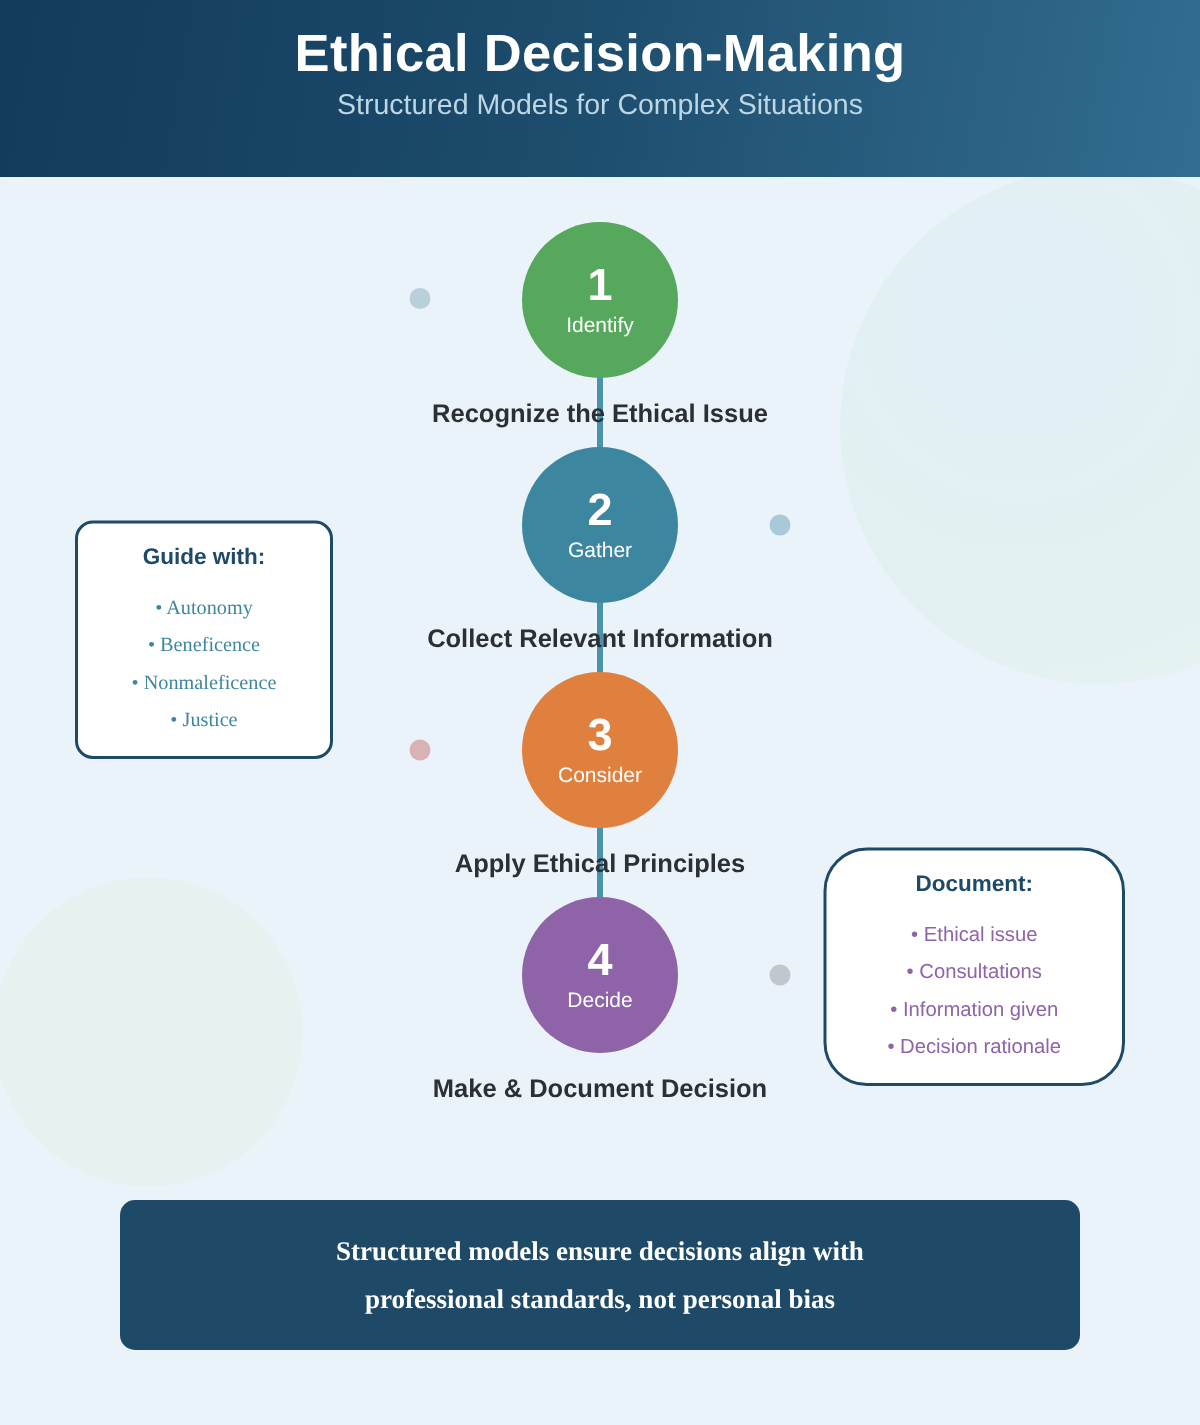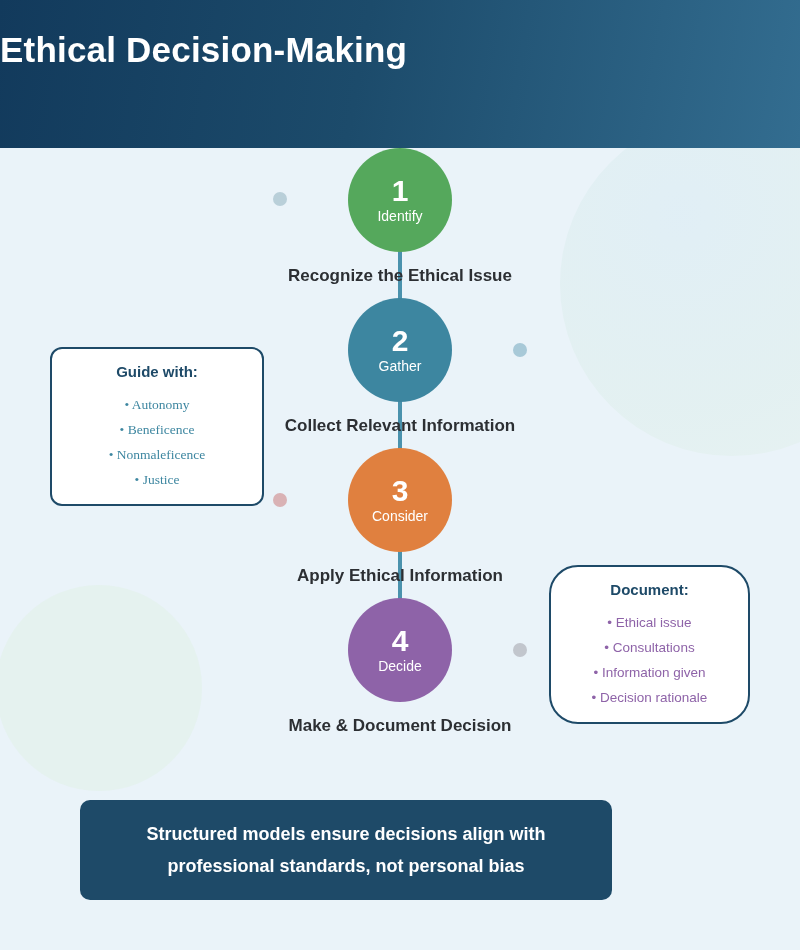--- a/index.html
+++ b/index.html
@@ -61,25 +61,26 @@
     position: absolute;
     border-radius: 50%;
   }
 
   
   .header {
     position: absolute;
     left: 0;
     top: 0;
     width: 800px;
-    height: 148px;
+    height: 118px;
     background: linear-gradient(100deg, #123a5c 0%, #1c4b6b 45%, #336d90 100%);
     color: #ffffff;
+    text-align: center;
     box-sizing: border-box;
-    padding-top: 28px;
+    padding-top: 14px;
   }
   .header-title {
     font-size: 35px;
     font-weight: bold;
     letter-spacing: .2px;
     line-height: 44px;
     color: #ffffff;
   }
   .header-subtitle {
     font-size: 19px;
@@ -157,39 +158,40 @@
   .card-title {
     font-size: 15px;
     font-weight: bold;
     color: #1e4a68;
     margin-bottom: 12px;
   }
   .card-item {
     font-size: 13.5px;
     line-height: 25px;
   }
-  .card-left { left: 50px; top: 347px; width: 214px; }
+  .card-left { left: 50px; top: 347px; width: 172px; }
   .card-left .card-item { color: #3d86a0; font-family: Liberation Serif, serif; }
   .card-right { left: 549px; top: 565px; width: 201px; border-radius: 29px; }
   .card-right .card-item { color: #8e63a8; }
 
   
   .footer-banner {
     position: absolute;
     left: 80px;
     top: 800px;
-    width: 532px;
+    width: 640px;
     height: 100px;
     background: #1e4a68;
     border-radius: 10px;
     display: flex;
     align-items: center;
     justify-content: center;
     text-align: center;
     z-index: 4;
+    font-family: Liberation Serif, serif;
   }
   .footer-text {
     color: #ffffff;
     font-size: 18px;
     font-weight: bold;
     line-height: 32px;
     padding: 0 28px;
   }
 </style>
 </head>
@@ -203,20 +205,21 @@
     <div class="bg-circle bottom-left"></div>
 
     <div class="accent-dot" style="left:273px; top:192px; width:14px; height:14px; background:#b9cfd9;"></div>
     <div class="accent-dot" style="left:513px; top:343px; width:14px; height:14px; background:#a8c9d8;"></div>
     <div class="accent-dot" style="left:273px; top:493px; width:14px; height:14px; background:#d9b2b5;"></div>
     <div class="accent-dot" style="left:513px; top:643px; width:14px; height:14px; background:#c2c6cd;"></div>
   </div>
 
   <div class="header">
     <div class="header-title">Ethical Decision-Making</div>
+    <div class="header-subtitle">Structured Models for Complex Situations</div>
   </div>
 
   <div class="flow">
 
     <div class="connector" style="top:132px; height:100px;"></div>
     <div class="connector" style="top:282px; height:100px;"></div>
     <div class="connector" style="top:432px; height:100px;"></div>
 
     <div class="step" style="top:30px;">
       <div class="node" style="background:#55a85c;">
@@ -232,21 +235,21 @@
         <div class="node-word">Gather</div>
       </div>
       <div class="step-label">Collect Relevant Information</div>
     </div>
 
     <div class="step" style="top:330px;">
       <div class="node" style="background:#e0803f;">
         <div class="node-number">3</div>
         <div class="node-word">Consider</div>
       </div>
-      <div class="step-label">Apply Ethical Information</div>
+      <div class="step-label">Apply Ethical Principles</div>
     </div>
 
     <div class="step" style="top:480px;">
       <div class="node" style="background:#8e63a8;">
         <div class="node-number">4</div>
         <div class="node-word">Decide</div>
       </div>
       <div class="step-label">Make &amp; Document Decision</div>
     </div>
   </div>

